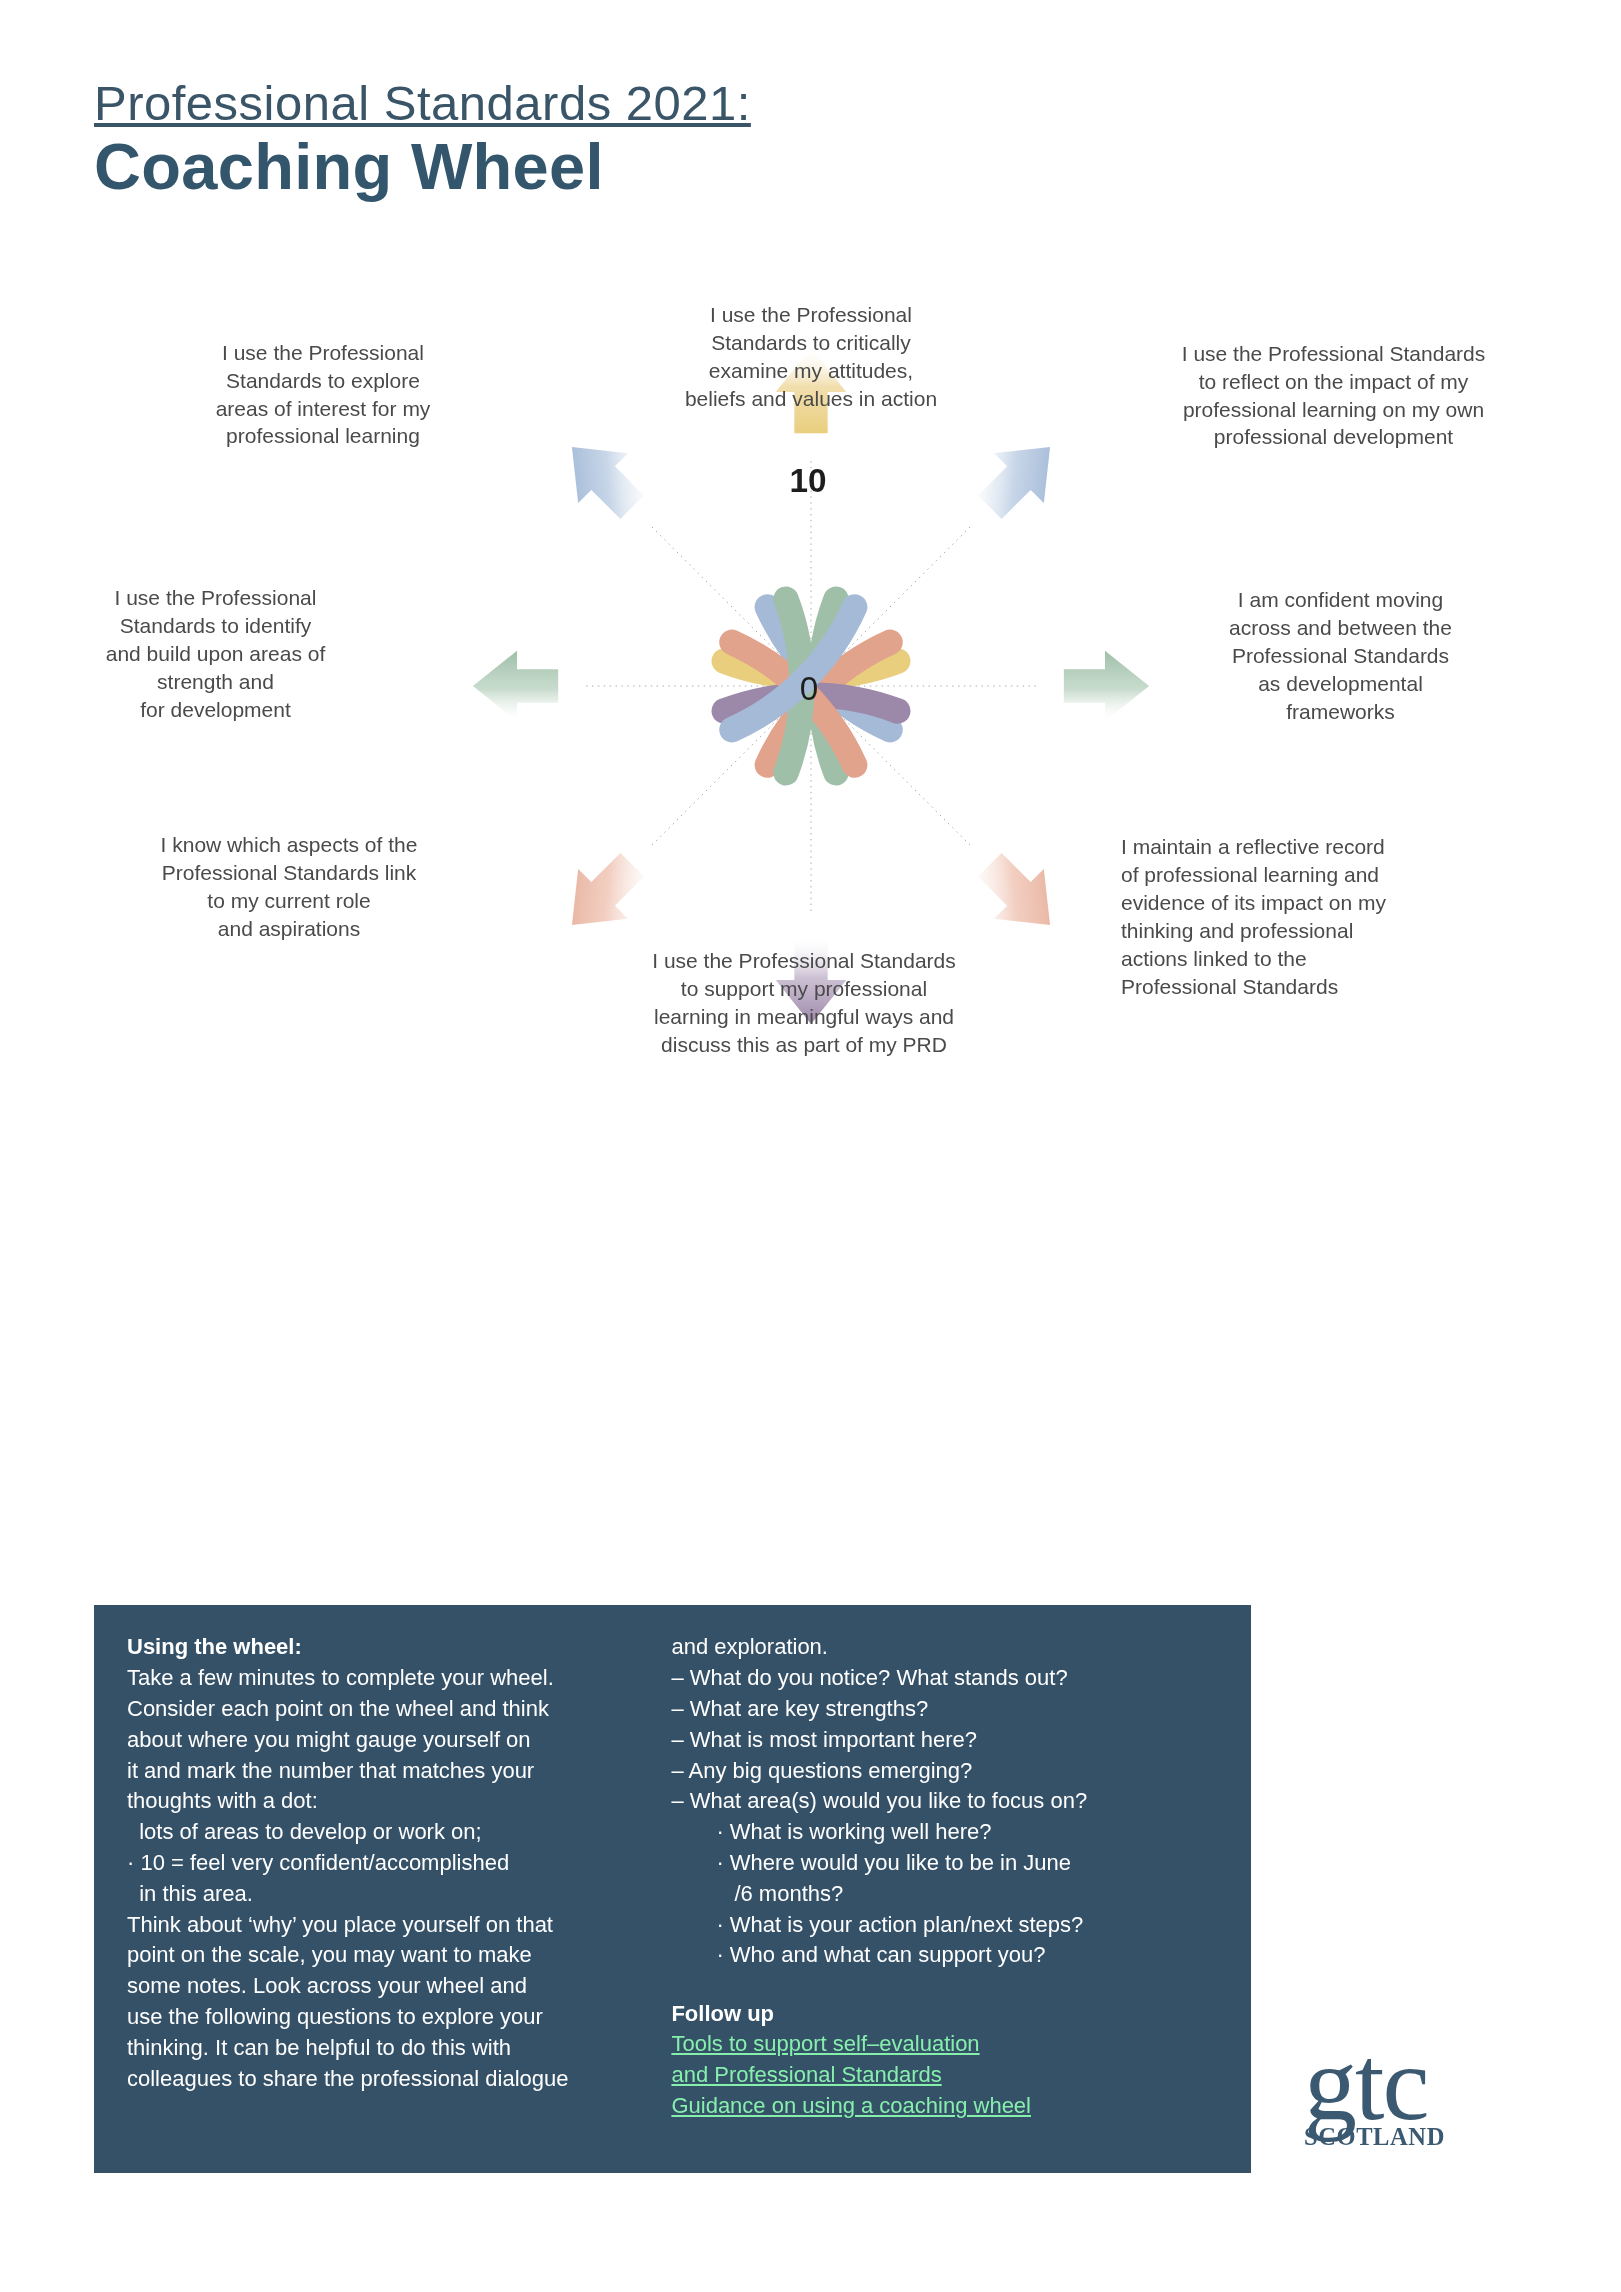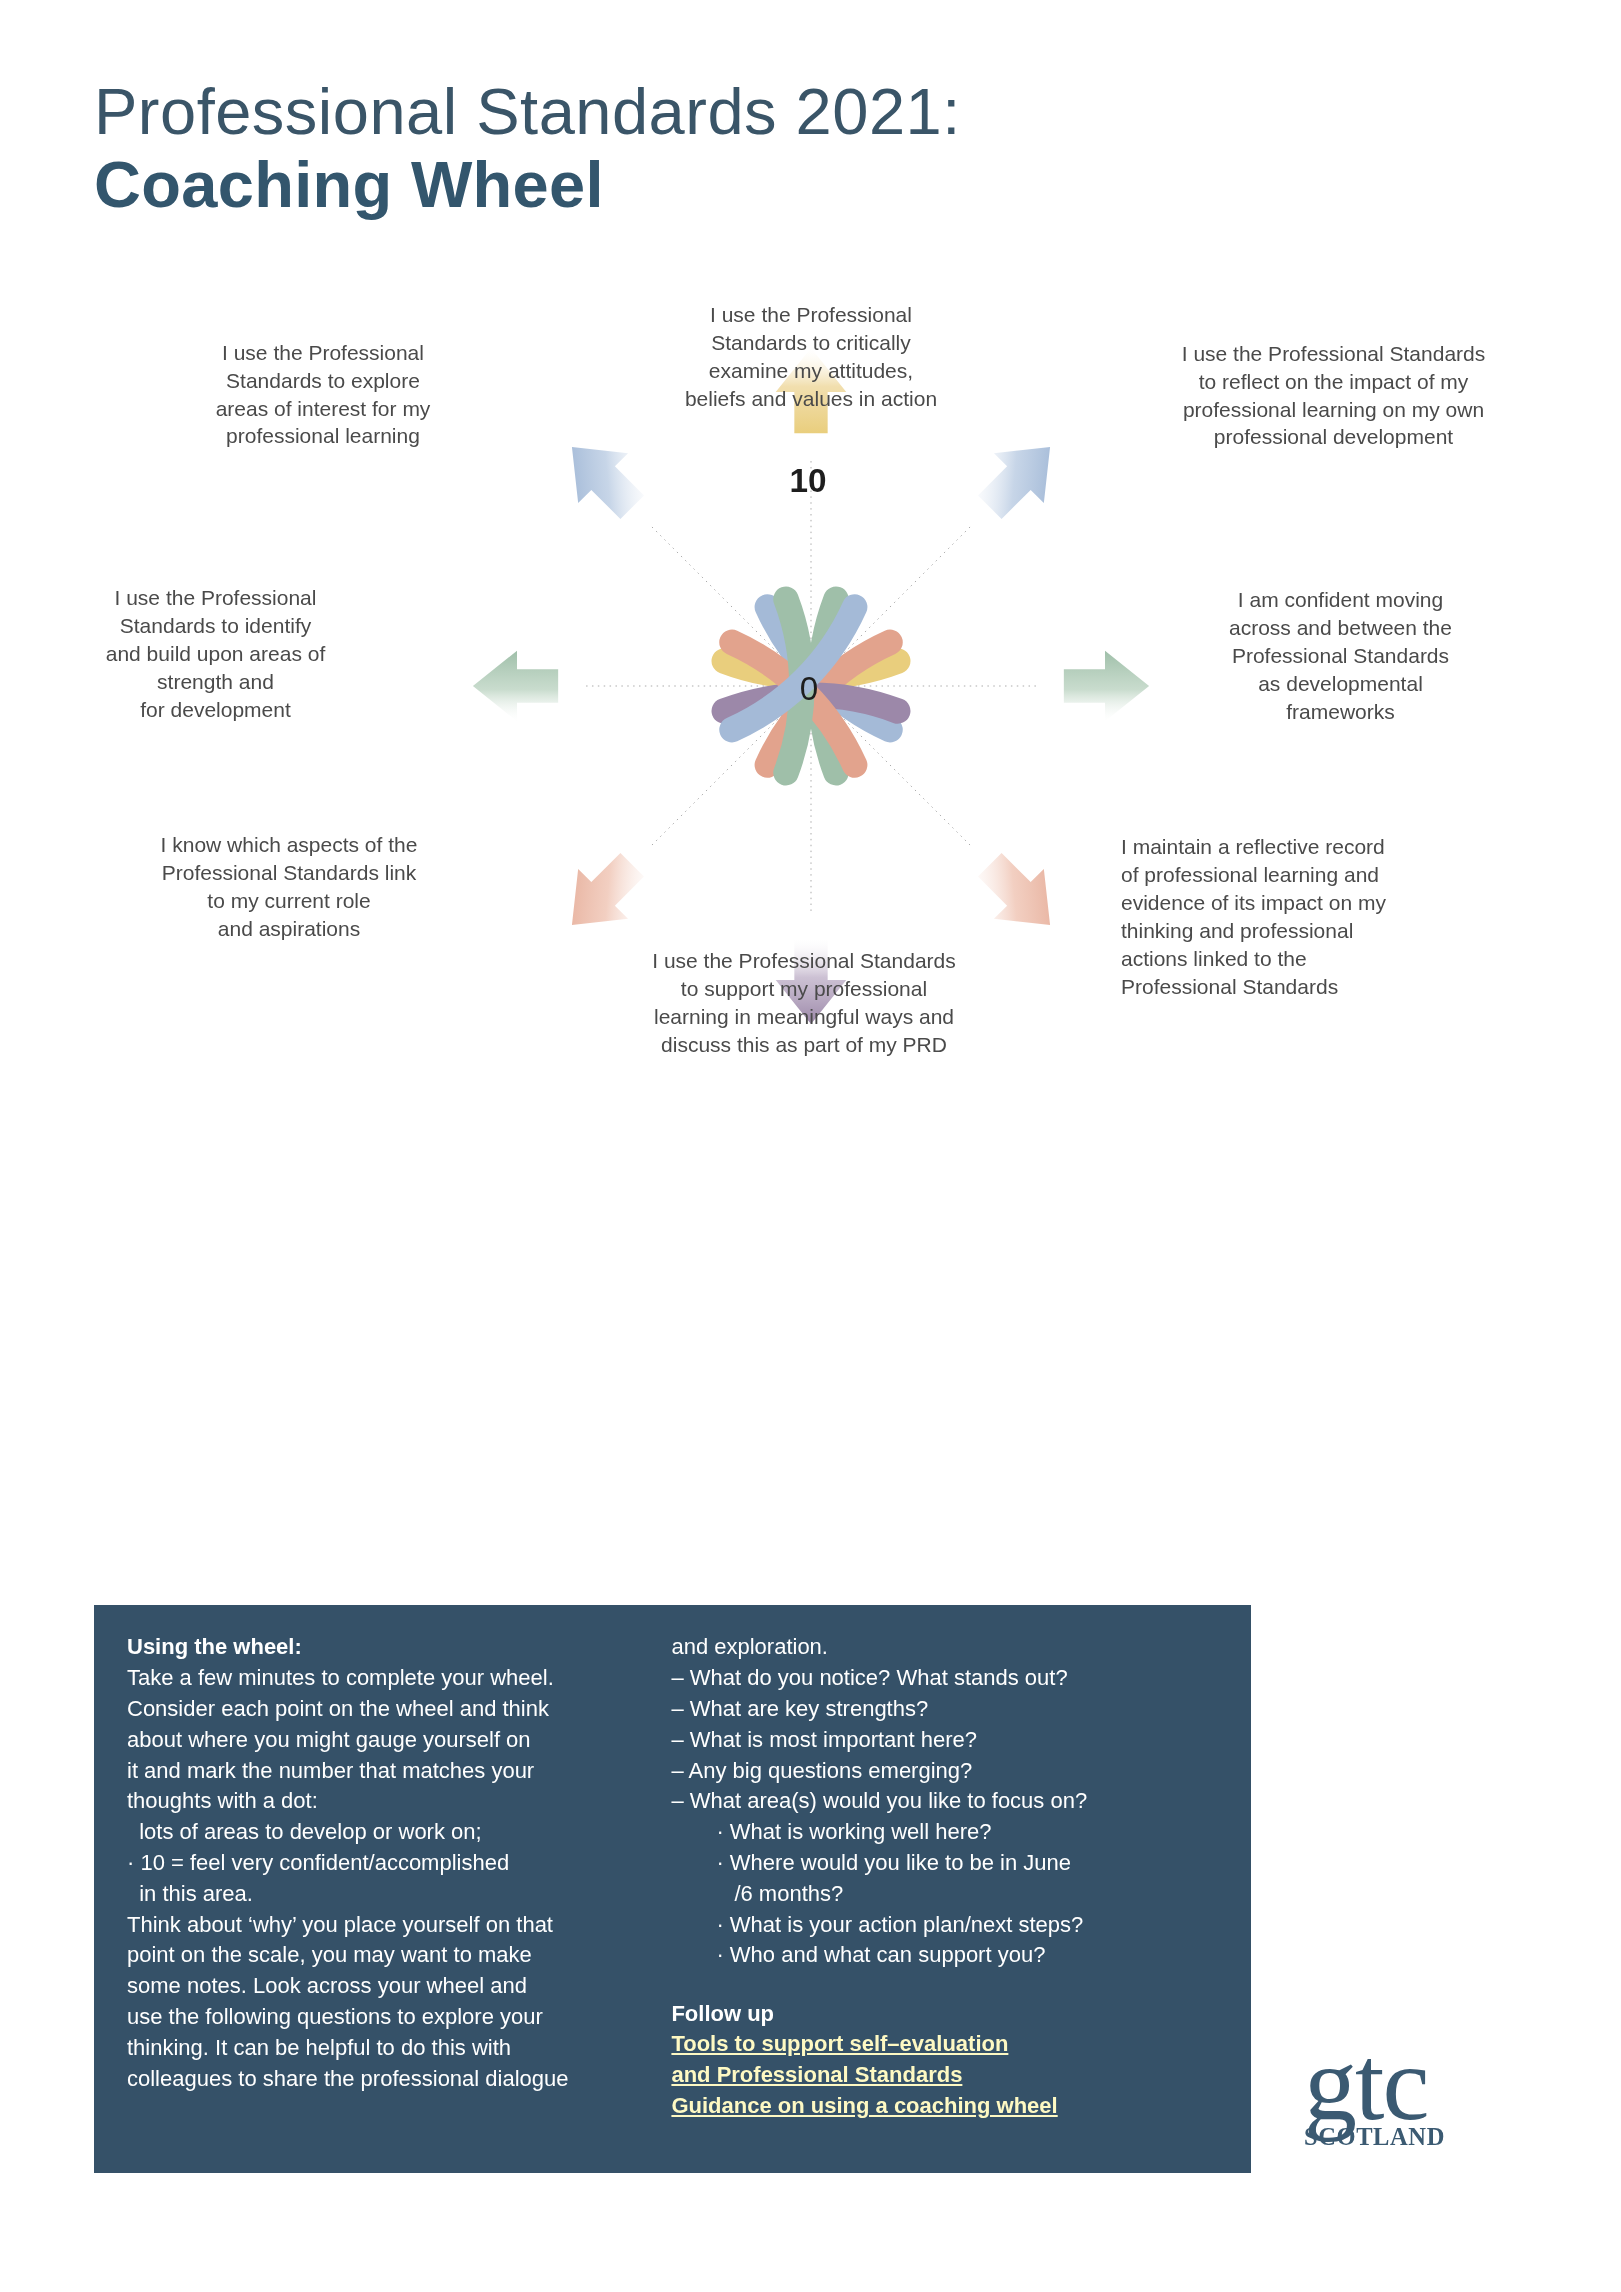--- a/index.html
+++ b/index.html
@@ -17,26 +17,27 @@
   }
 
   
   #title-block {
     position: absolute;
     left: 94px;
     top: 76px;
     width: 1274px;
   }
   #title-line-1 {
-    font-size: 65px;
+    font-size: 49px;
     font-weight: 300;
     color: #3a5568;
     letter-spacing: 0.5px;
     line-height: 1.12;
     white-space: pre;
+    text-decoration: underline;
   }
   #title-line-2 {
     font-size: 65px;
     font-weight: 700;
     color: #33566d;
     letter-spacing: 0.3px;
     line-height: 1.12;
     white-space: pre;
   }
 
@@ -102,22 +103,22 @@
   .info-sub { padding-left: 45px; }
   .info-sub-wrap { padding-left: 63px; }
   .info-spacer { height: 25.5px; }
 
   .follow-heading {
     font-weight: 700;
     font-size: 22px;
     margin-top: 2px;
   }
   .follow-link {
-    color: #fef9c3;
-    font-weight: 700;
+    color: #86efac;
+    font-weight: 400;
     text-decoration: underline;
     display: block;
     font-size: 22px;
     line-height: 1.40;
     cursor: pointer;
   }
 
   
   #logo {
     position: absolute;

